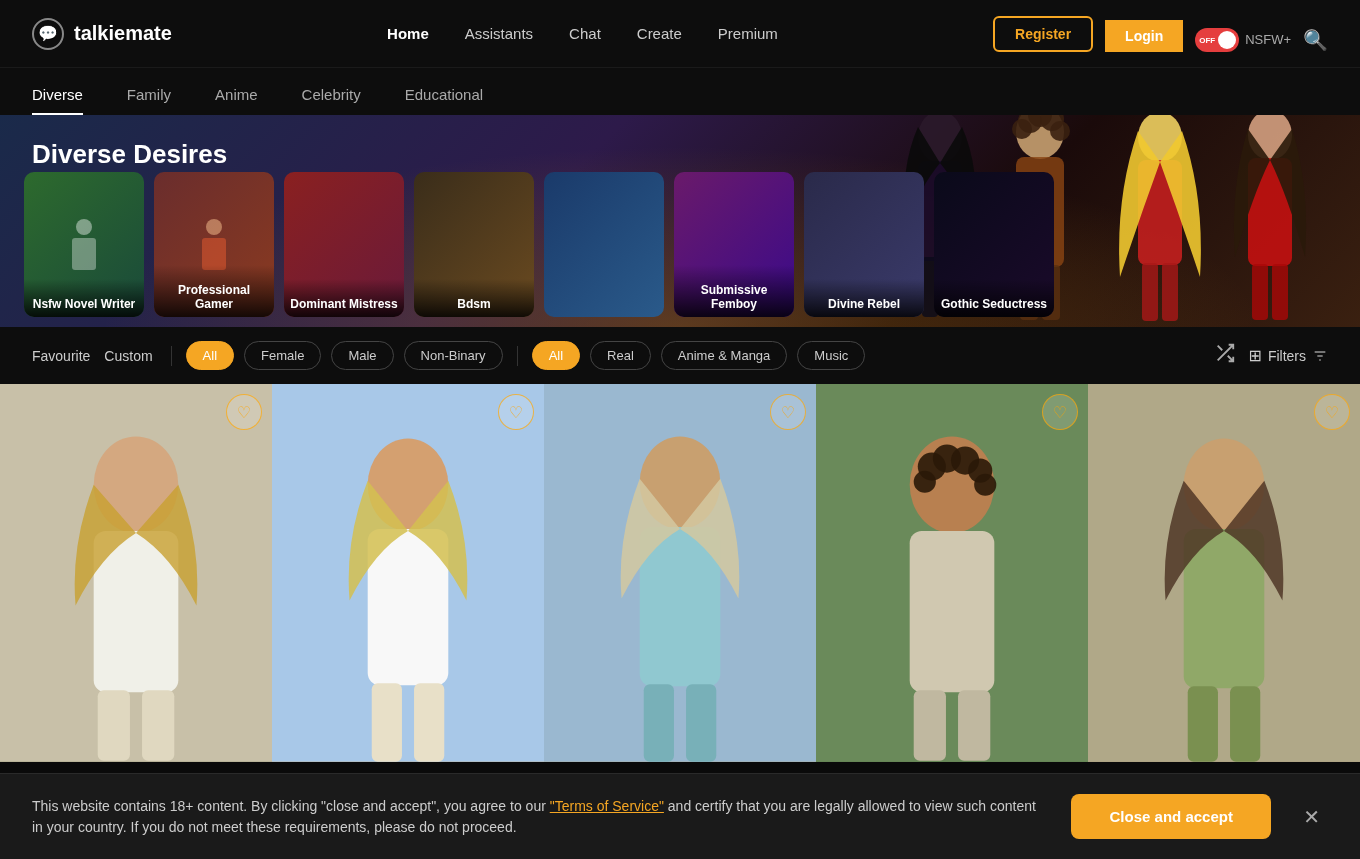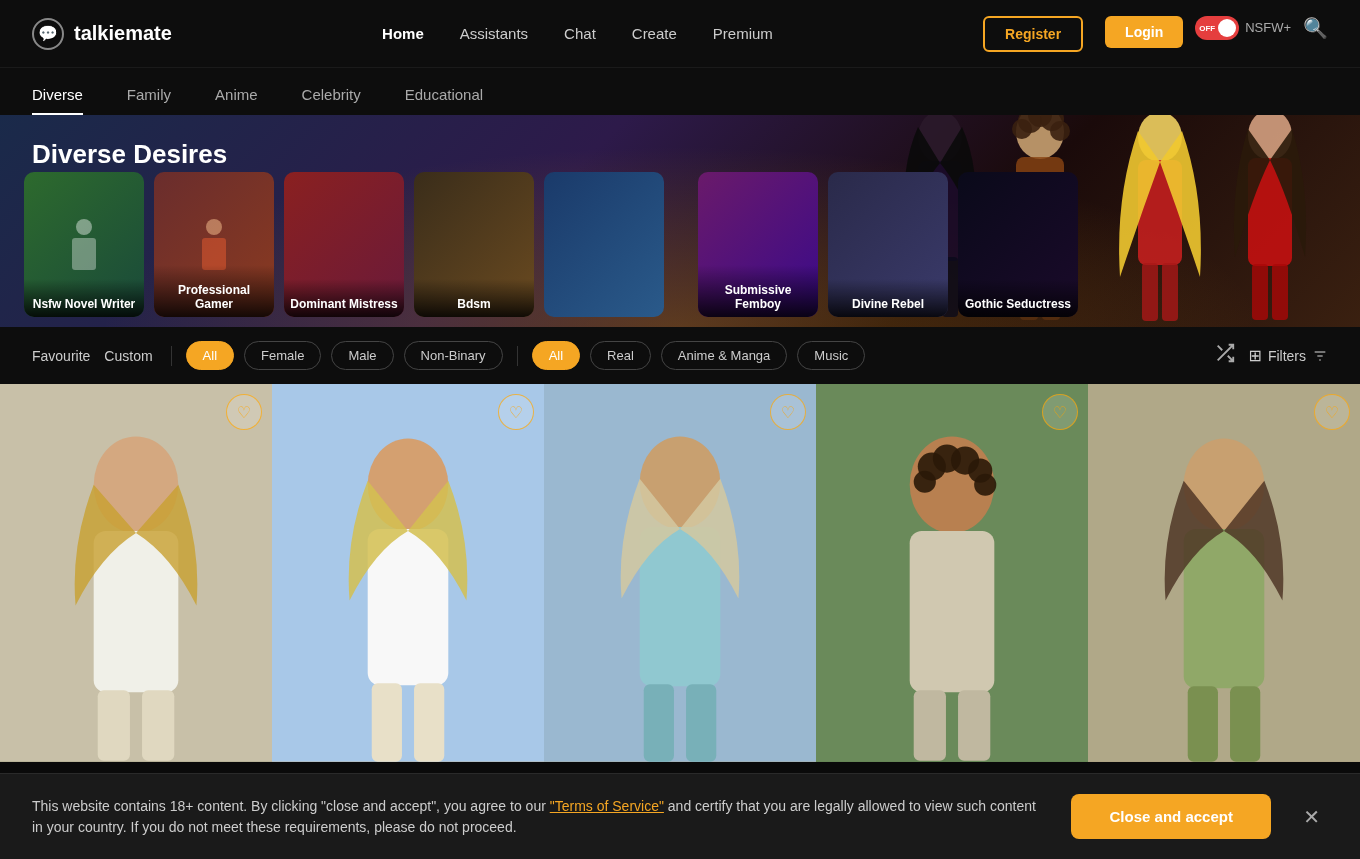--- a/index.html
+++ b/index.html
@@ -48,43 +48,42 @@
     }
     nav a {
       color: #ccc;
       text-decoration: none;
       font-size: 15px;
       cursor: pointer;
     }
     nav a.active { color: #fff; font-weight: 600; }
     .header-right {
       display: flex;
-      align-items: flex-start;
+      align-items: flex-end;
       gap: 12px;
     }
     .btn-register {
       padding: 8px 20px;
       border: 2px solid #f5a623;
       background: transparent;
       color: #f5a623;
       border-radius: 6px;
       font-size: 14px;
       font-weight: 600;
       cursor: pointer;
     }
     .btn-login {
       padding: 8px 20px;
       border: none;
       background: #f5a623;
       color: #fff;
-      border-radius: 6px;
+      border-radius: 0;
       font-size: 14px;
       font-weight: 600;
       cursor: pointer;
-      margin-left: 10px;
     }
     .nsfw-toggle {
       display: flex;
       align-items: center;
       gap: 6px;
       font-size: 13px;
       color: #aaa;
     }
     .toggle-pill {
       width: 44px;
@@ -198,21 +197,21 @@
       font-weight: 600;
       color: #fff;
       text-align: center;
     }
     
     .card-1 { background: linear-gradient(135deg, #2d6a2d, #1a4a3a); }
     .card-2 { background: linear-gradient(135deg, #6a2d2d, #8a3a20); }
     .card-3 { background: linear-gradient(135deg, #8a2020, #6a1a3a); }
     .card-4 { background: linear-gradient(135deg, #3a2d1a, #6a4a20); }
     .card-5 { background: linear-gradient(135deg, #1a3a6a, #2a5a8a); }
-    .card-6 { background: linear-gradient(135deg, #6a1a6a, #3a0a8a); margin-left: 24px; }
+    .card-6 { background: linear-gradient(135deg, #6a1a6a, #3a0a8a); }
     .card-7 { background: linear-gradient(135deg, #2a2a4a, #3a3a6a); }
     .card-8 { background: linear-gradient(135deg, #0a0a1a, #1a0a2a); }
 
     
     .banner-chars {
       position: absolute;
       right: 0;
       bottom: 0;
       top: 0;
       width: 500px;

